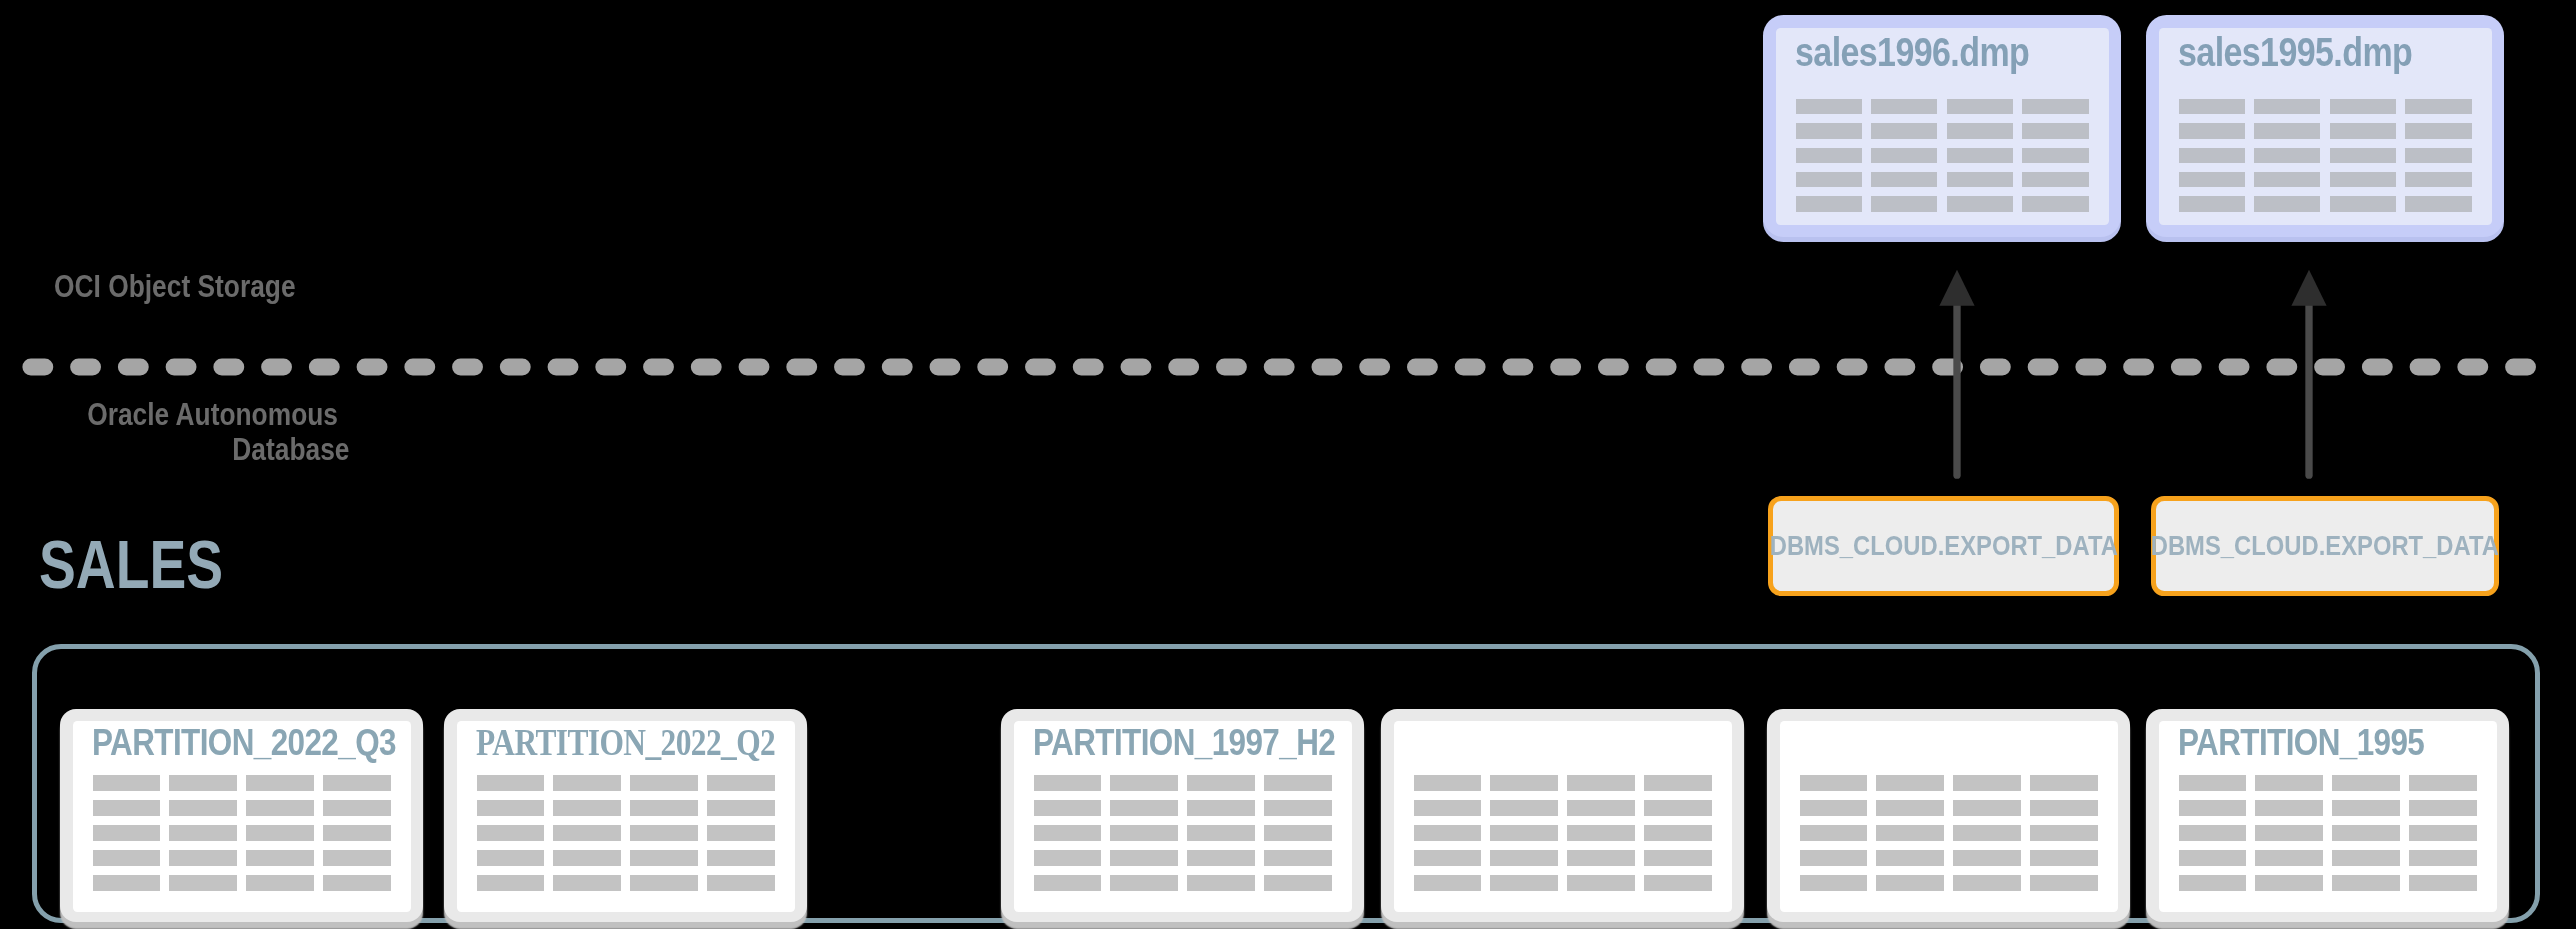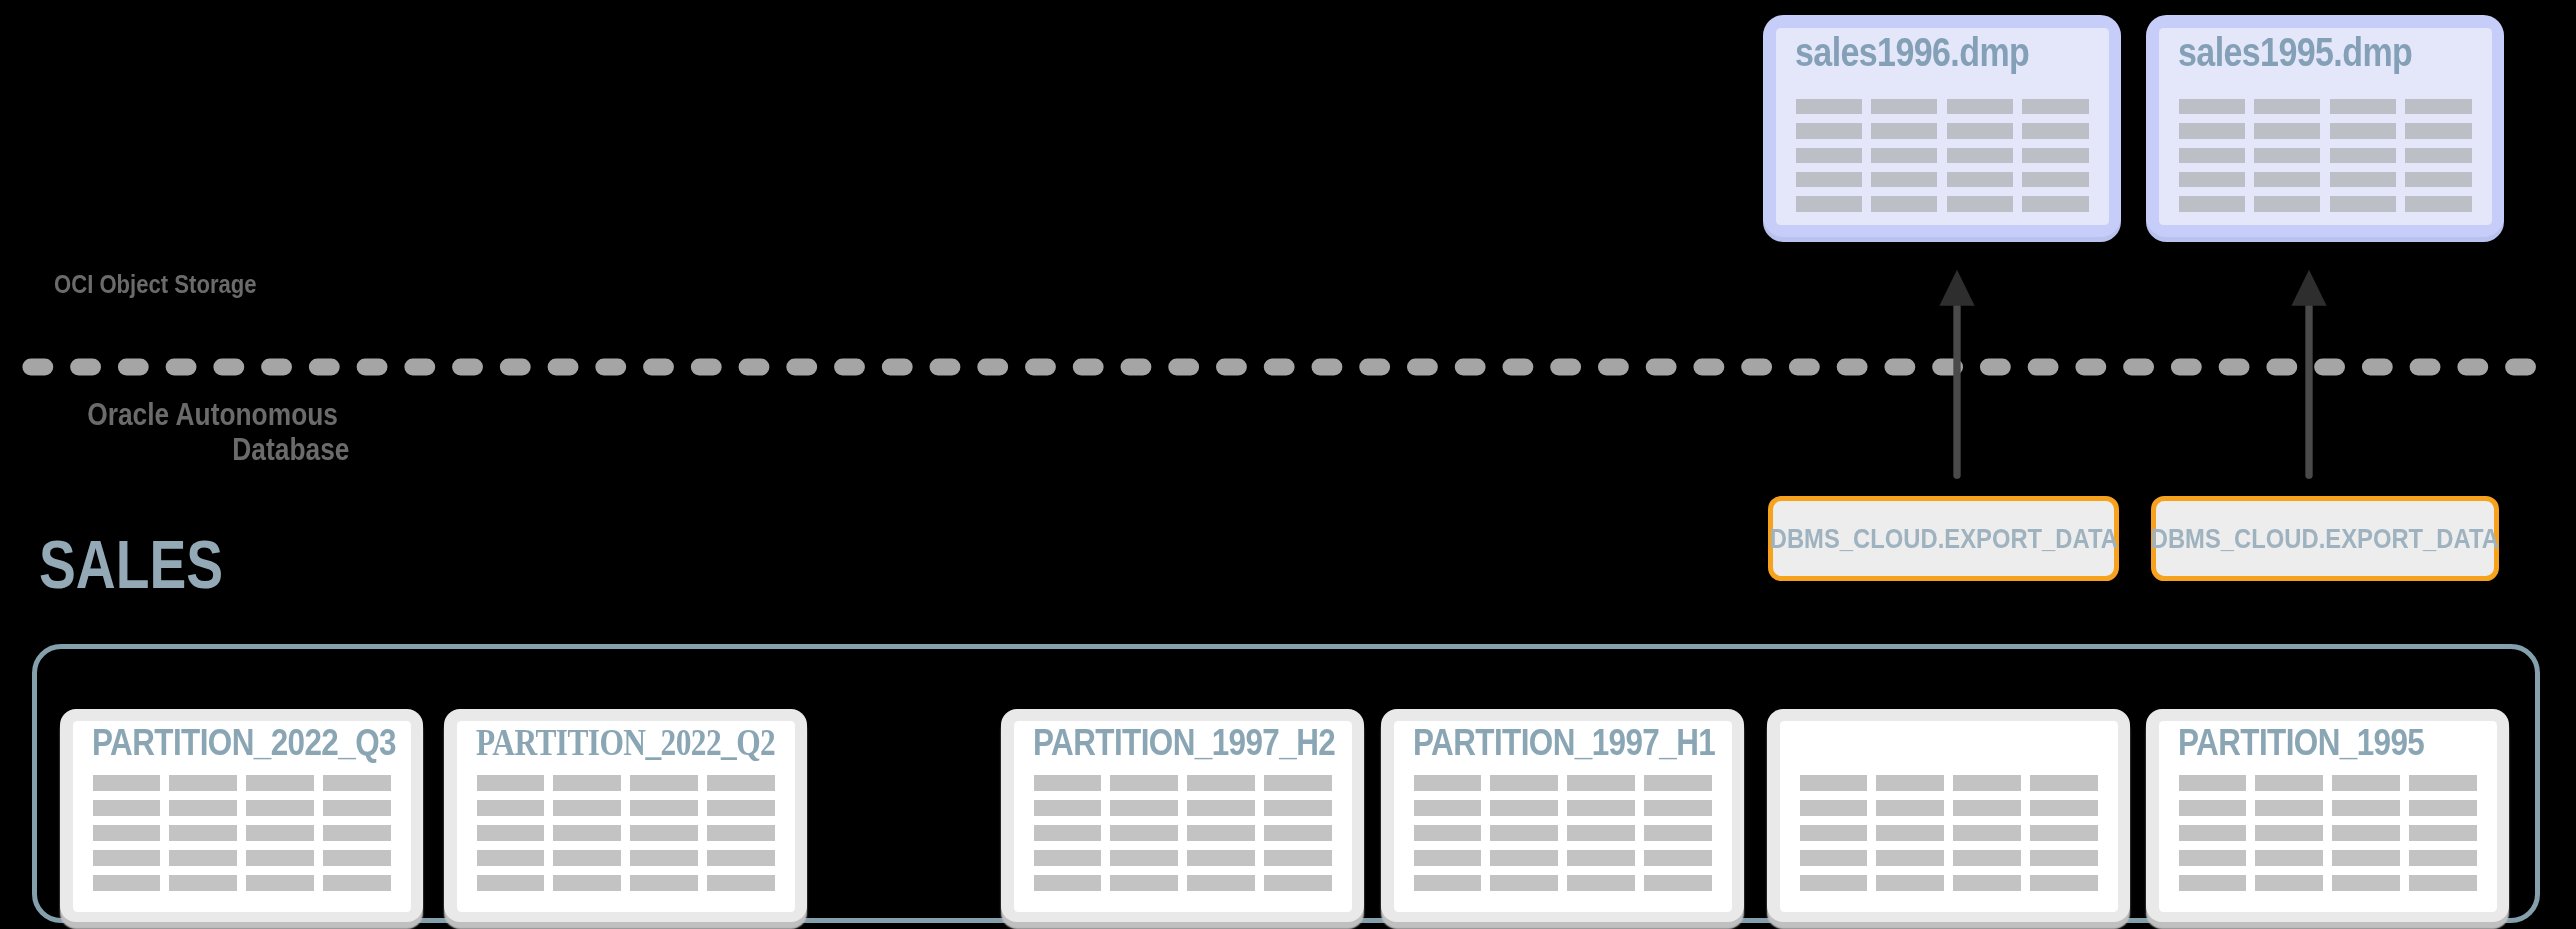--- a/index.html
+++ b/index.html
@@ -31,21 +31,21 @@
     font-family:"Liberation Sans","DejaVu Sans",sans-serif;
     font-weight:bold;
     position:relative;
     overflow:hidden;
   }
   .abs{position:absolute;}
   .condensed{display:inline-block;transform:scaleX(0.85);transform-origin:left top;white-space:nowrap;}
   .condensed-c{display:inline-block;transform:scaleX(0.85);transform-origin:center top;white-space:nowrap;}
 
   
-  #oci-label{left:54px;top:270px;font-size:26px;color:var(--label-gray);line-height:1.1;text-decoration:underline;}
+  #oci-label{left:54px;top:270px;font-size:31px;color:var(--label-gray);line-height:1.1;text-decoration:underline;}
   #adb-label{left:29px;top:397px;width:331px;text-align:right;font-size:31px;color:var(--label-gray);line-height:35px;}
   #schema-heading{left:39px;top:530px;font-size:69px;color:var(--heading-blue);line-height:1;}
 
   
   #separator{left:0;top:350px;width:2576px;height:34px;}
 
   
   .card{position:absolute;}
   .card--partition{
     top:677px;width:363px;height:213px;
@@ -88,21 +88,21 @@
   #dump-2{left:2146px;}
   #part-1{left:60px;}
   #part-2{left:444px;font-family:Liberation Serif, serif;}
   #part-3{left:1001px;}
   #part-4{left:1381px;}
   #part-5{left:1767px;}
   #part-6{left:2146px;}
 
   
   .export-box{
-    position:absolute;top:496px;height:85px;
+    position:absolute;top:496px;height:100px;
     border:5.1px solid var(--export-border);
     border-radius:13.2px;
     background:var(--export-fill);
     display:flex;align-items:center;justify-content:center;
     font-size:28px;color:var(--export-text);
   }
   #export-1{left:1768px;width:351px;}
   #export-2{left:2151px;width:348px;}
 
   
@@ -283,21 +283,20 @@
         <div class="cell"></div>
         <div class="cell"></div>
         <div class="cell"></div>
         <div class="cell"></div>
         <div class="cell"></div>
       </div>
   </div>
 </div>
 <div class="card card--partition" id="part-4">
   <div class="card-inner">
-    <div class="card-title"><span class="condensed">PARTITION_1997_H1</span></div>
     <div class="card-grid">
         <div class="cell"></div>
         <div class="cell"></div>
         <div class="cell"></div>
         <div class="cell"></div>
         <div class="cell"></div>
         <div class="cell"></div>
         <div class="cell"></div>
         <div class="cell"></div>
         <div class="cell"></div>

